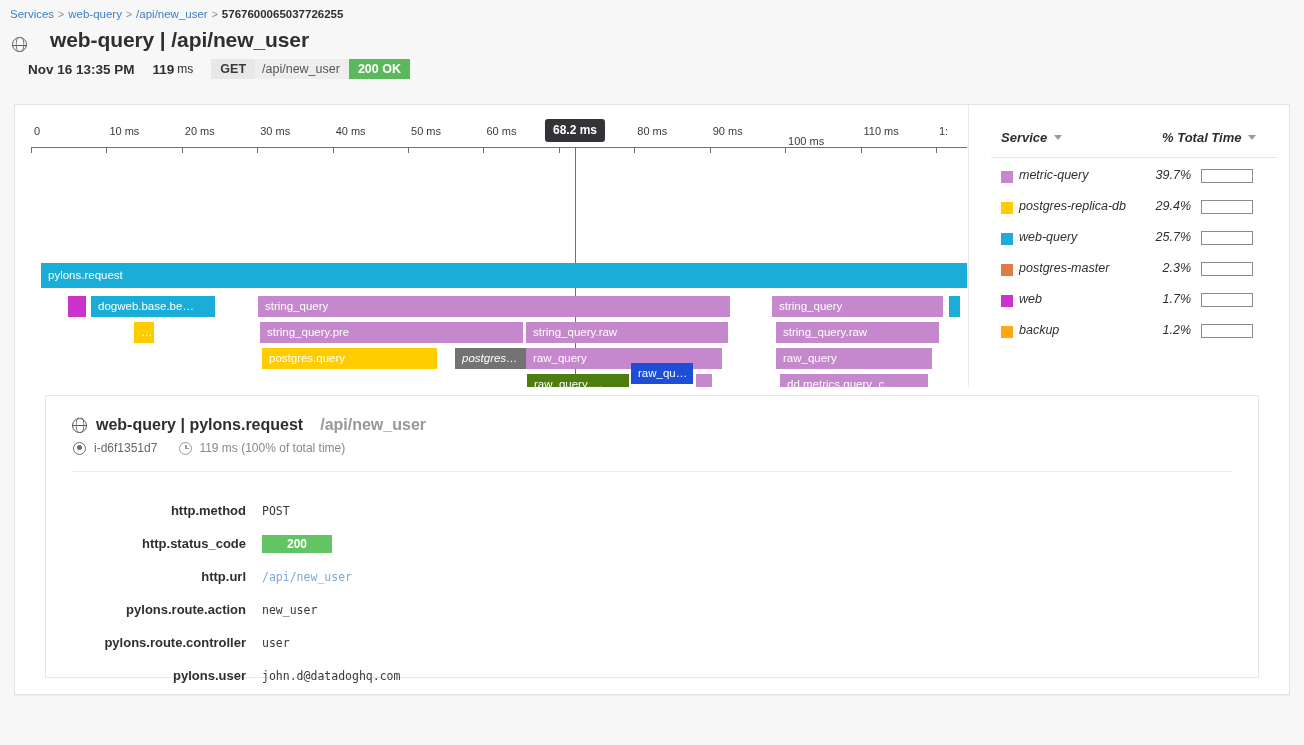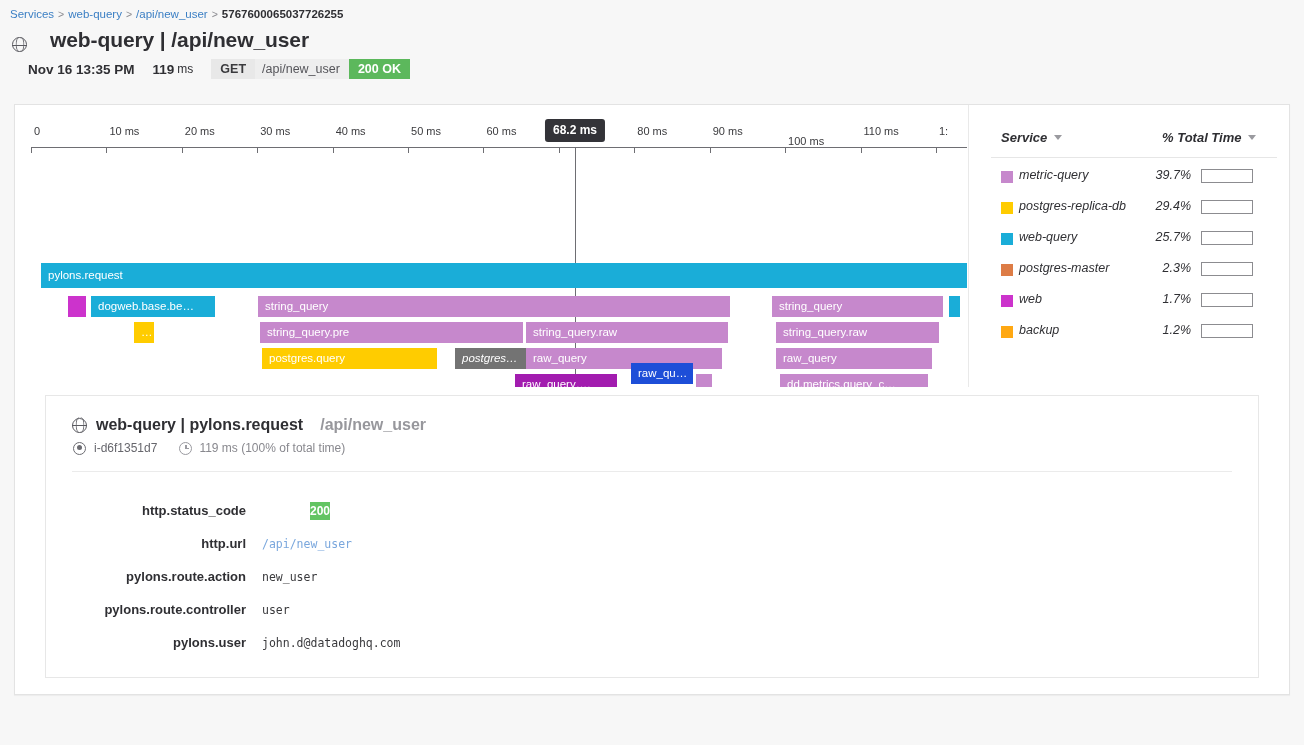--- a/index.html
+++ b/index.html
@@ -193,21 +193,21 @@
     width: 190px; text-align: right; padding-right: 16px;
     font-size: 13px; font-weight: bold; color: #2f2f33;
   }
   .kv-val {
     font-family: "DejaVu Sans Mono", monospace;
     font-size: 11.5px; color: #3a3a3d;
   }
   .kv-val.link { color: #7aa7dd; }
   .kv-val.badge {
     background: #62c462; color: #fff; font-weight: bold;
-    padding: 2px 0; font-family: "Liberation Sans", sans-serif; font-size: 12px; margin-left: 48px;
+    padding: 2px 25px; font-family: "Liberation Sans", sans-serif; font-size: 12px;
   }
 </style>
 </head>
 <body>
 
 <div id="breadcrumb"><span class="crumb">Services</span><span class="sep">&gt;</span><span class="crumb">web-query</span><span class="sep">&gt;</span><span class="crumb">/api/new_user</span><span class="sep">&gt;</span><span class="crumb crumb-last">5767600065037726255</span></div>
 
 <div id="page-title">
   <span class="globe"></span>
   <span>web-query  |  /api/new_user</span>
@@ -261,21 +261,21 @@
         <div class="span root" style="left: 26px; width: 931px; background: rgb(26, 173, 216); top: 158px;"><span>pylons.request</span></div>
         <div class="span" style="left: 53px; width: 18px; background: rgb(204, 51, 204); top: 191px;"><span></span></div>
         <div class="span" style="left: 76px; width: 124px; background: rgb(26, 173, 216); top: 191px;"><span>dogweb.base.be…</span></div>
         <div class="span" style="left: 119px; width: 20px; background: rgb(255, 204, 0); top: 217px;"><span>…</span></div>
         <div class="span" style="left: 243px; width: 472px; background: rgb(198, 136, 204); top: 191px;"><span>string_query</span></div>
         <div class="span" style="left: 245px; width: 263px; background: rgb(198, 136, 204); top: 217px;"><span>string_query.pre</span></div>
         <div class="span" style="left: 511px; width: 202px; background: rgb(198, 136, 204); top: 217px;"><span>string_query.raw</span></div>
         <div class="span" style="left: 247px; width: 175px; background: rgb(255, 204, 0); top: 243px;"><span>postgres.query</span></div>
         <div class="span" style="left: 440px; width: 77px; background: #737373; top: 243px; font-style: italic;"><span>postgres…</span></div>
         <div class="span" style="left: 511px; width: 196px; background: rgb(198, 136, 204); top: 243px;"><span>raw_query</span></div>
-        <div class="span" style="left: 500px; width: 102px; background: #a21caf; top: 269px;"><span>raw_query….</span></div>
+        <div class="span" style="left: 512px; width: 102px; background: #4d7c0f; top: 269px;"><span>raw_query….</span></div>
         <div class="span" style="left: 616px; width: 62px; background: #1d4ed8; top: 258px;"><span>raw_qu…</span></div>
         <div class="span" style="left: 681px; width: 16px; background: rgb(198, 136, 204); top: 269px;"><span></span></div>
         <div class="span" style="left: 757px; width: 171px; background: rgb(198, 136, 204); top: 191px;"><span>string_query</span></div>
         <div class="span" style="left: 934px; width: 11px; background: rgb(26, 173, 216); top: 191px;"><span></span></div>
         <div class="span" style="left: 761px; width: 163px; background: rgb(198, 136, 204); top: 217px;"><span>string_query.raw</span></div>
         <div class="span" style="left: 761px; width: 156px; background: rgb(198, 136, 204); top: 243px;"><span>raw_query</span></div>
         <div class="span" style="left: 765px; width: 148px; background: rgb(198, 136, 204); top: 269px;"><span>dd.metrics.query_c…</span></div>
       </div>
   </div>
 
@@ -333,20 +333,24 @@
     </div>
     <div id="detail-meta">
       <span class="host-icon"></span>
       <span class="host">i-d6f1351d7</span>
       <span class="clock-icon"></span>
       <span class="dur">119 ms (100% of total time)</span>
     </div>
     <div id="detail-hr"></div>
     <div id="kv">
         <div class="kv-row">
+          <div class="kv-key">http.method</div>
+          <div class="kv-val">POST</div>
+        </div>
+        <div class="kv-row">
           <div class="kv-key">http.status_code</div>
           <div class="kv-val badge">200</div>
         </div>
         <div class="kv-row">
           <div class="kv-key">http.url</div>
           <div class="kv-val link">/api/new_user</div>
         </div>
         <div class="kv-row">
           <div class="kv-key">pylons.route.action</div>
           <div class="kv-val">new_user</div>

